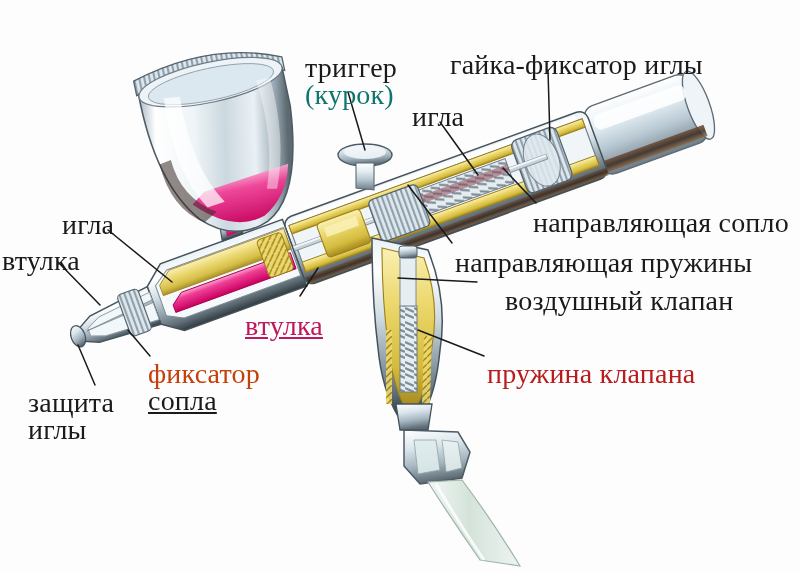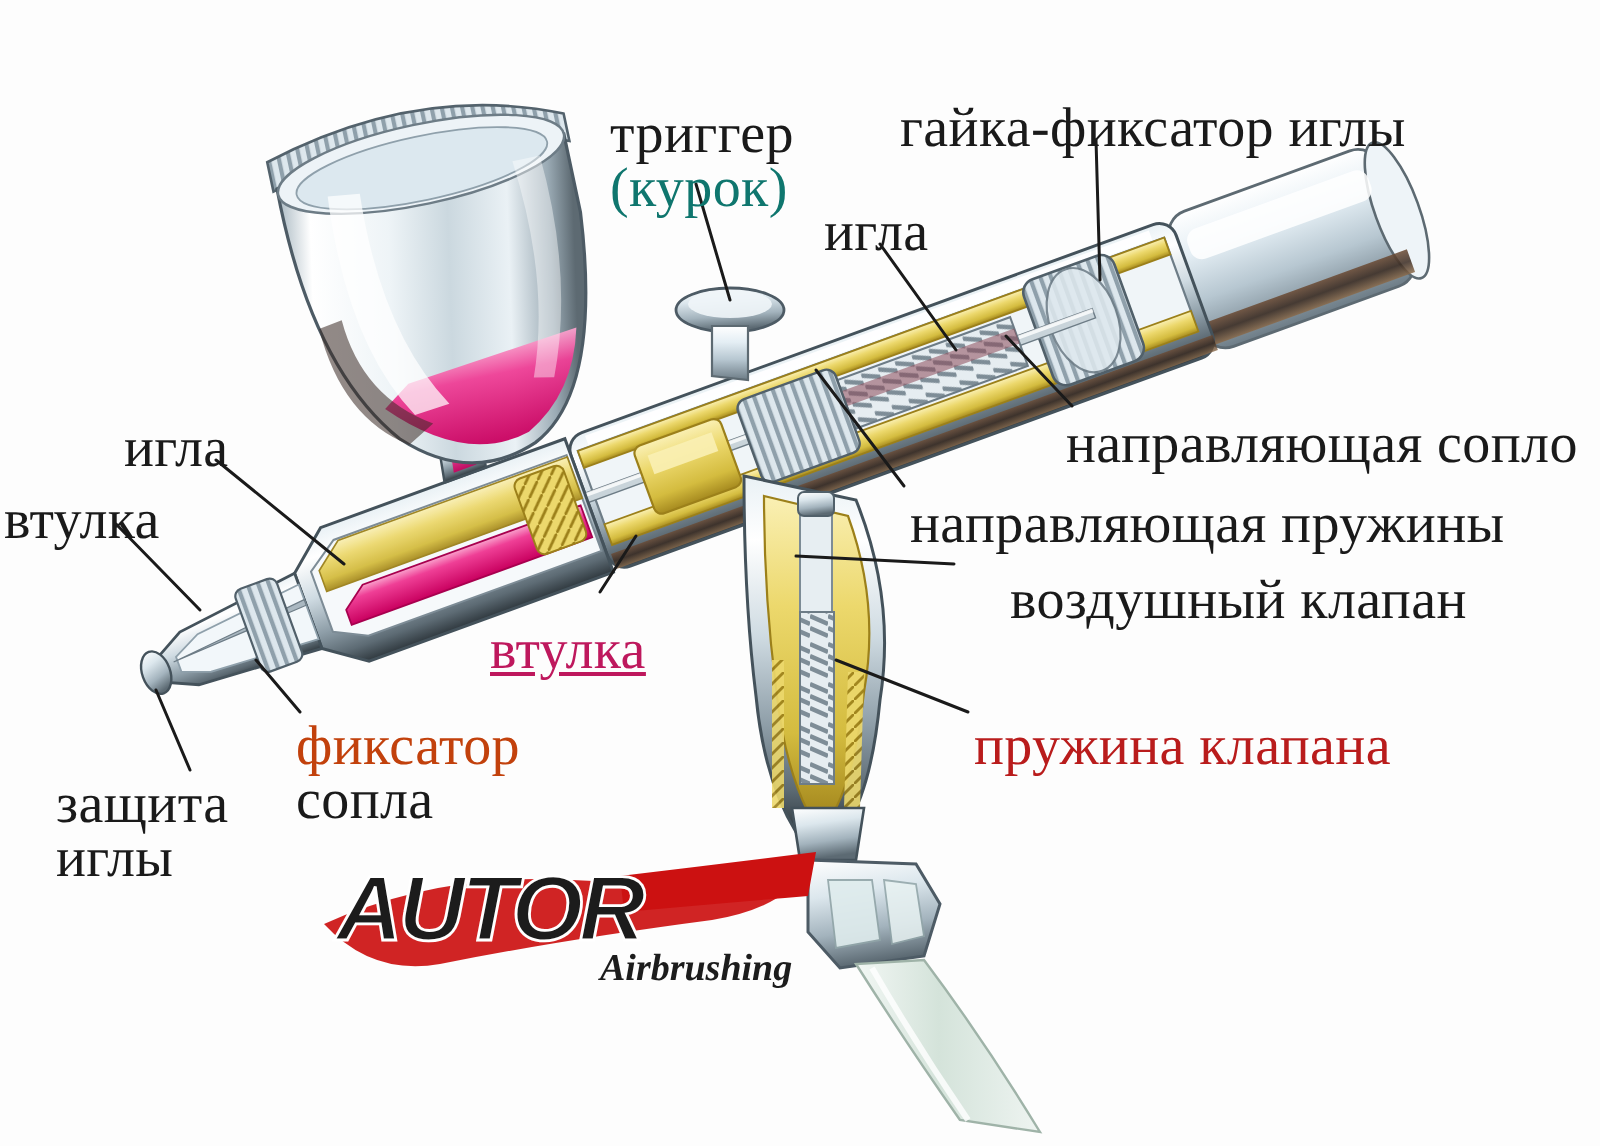--- a/index.html
+++ b/index.html
@@ -229,40 +229,32 @@
         <line x1="477" y1="282" x2="398" y2="278"></line>
         <line x1="484" y1="356" x2="418" y2="330"></line>
         <line x1="108" y1="230" x2="172" y2="282"></line>
         <line x1="58" y1="262" x2="100" y2="305"></line>
         <line x1="300" y1="296" x2="318" y2="268"></line>
         <line x1="150" y1="356" x2="128" y2="330"></line>
         <line x1="95" y1="385" x2="78" y2="345"></line>
       </g>
   </svg>
 
-  <div class="wm" style="left:160px; top:418px; width:250px; height:80px;">
-    <svg viewBox="0 0 250 80" width="250" height="80">
-      <path d="M2 44 Q60 18 126 22 Q192 26 244 16 Q232 36 196 42 Q120 52 60 64 Q26 70 2 44 Z" fill="#cc1111" opacity=".92"></path>
-      <path d="M150 20 Q200 14 248 8 L244 30 Q196 34 152 38 Z" fill="#cc1111"></path>
-      <text class="wm-text" x="8" y="52" font-size="46" fill="#1c1c1c" stroke="#ffffff" stroke-width="1.4">AUTOR</text>
-      <text class="wm-sub" x="140" y="72" font-size="19" fill="#1c1c1c">Airbrushing</text>
-    </svg>
-  </div>
 
   <div id="labels">
       <div class="lbl" style="left: 305px; top: 55px; color: rgb(26, 26, 26);">триггер</div>
       <div class="lbl" style="left: 305px; top: 82px; color: #0f766e;">(курок)</div>
       <div class="lbl" style="left: 450px; top: 52px; color: rgb(26, 26, 26);">гайка-фиксатор иглы</div>
       <div class="lbl" style="left: 412px; top: 104px; color: rgb(26, 26, 26);">игла</div>
       <div class="lbl" style="left: 533px; top: 210px; color: rgb(26, 26, 26);">направляющая сопло</div>
       <div class="lbl" style="left: 455px; top: 250px; color: rgb(26, 26, 26);">направляющая пружины</div>
       <div class="lbl" style="left: 480px; top: 288px; color: rgb(26, 26, 26); margin-left: 25px;">воздушный клапан</div>
       <div class="lbl" style="left: 487px; top: 361px; color: #b91c1c;">пружина клапана</div>
       <div class="lbl" style="left: 62px; top: 212px; color: rgb(26, 26, 26);">игла</div>
       <div class="lbl" style="left: 2px; top: 248px; color: rgb(26, 26, 26);">втулка</div>
       <div class="lbl" style="left: 245px; top: 313px; color: #be185d; text-decoration: underline;">втулка</div>
       <div class="lbl" style="left: 148px; top: 361px; color: #c2410c;">фиксатор</div>
-      <div class="lbl" style="left: 148px; top: 388px; color: rgb(26, 26, 26);">сопла</div>
+      <div class="lbl" style="left: 148px; top: 388px; color: rgb(26, 26, 26); text-decoration: underline;">сопла</div>
       <div class="lbl" style="left: 28px; top: 390px; color: rgb(26, 26, 26); font-family: Liberation Serif, serif;">защита</div>
       <div class="lbl" style="left: 28px; top: 417px; color: rgb(26, 26, 26);">иглы</div>
     </div>
 
 </div>
 
 </body></html>

